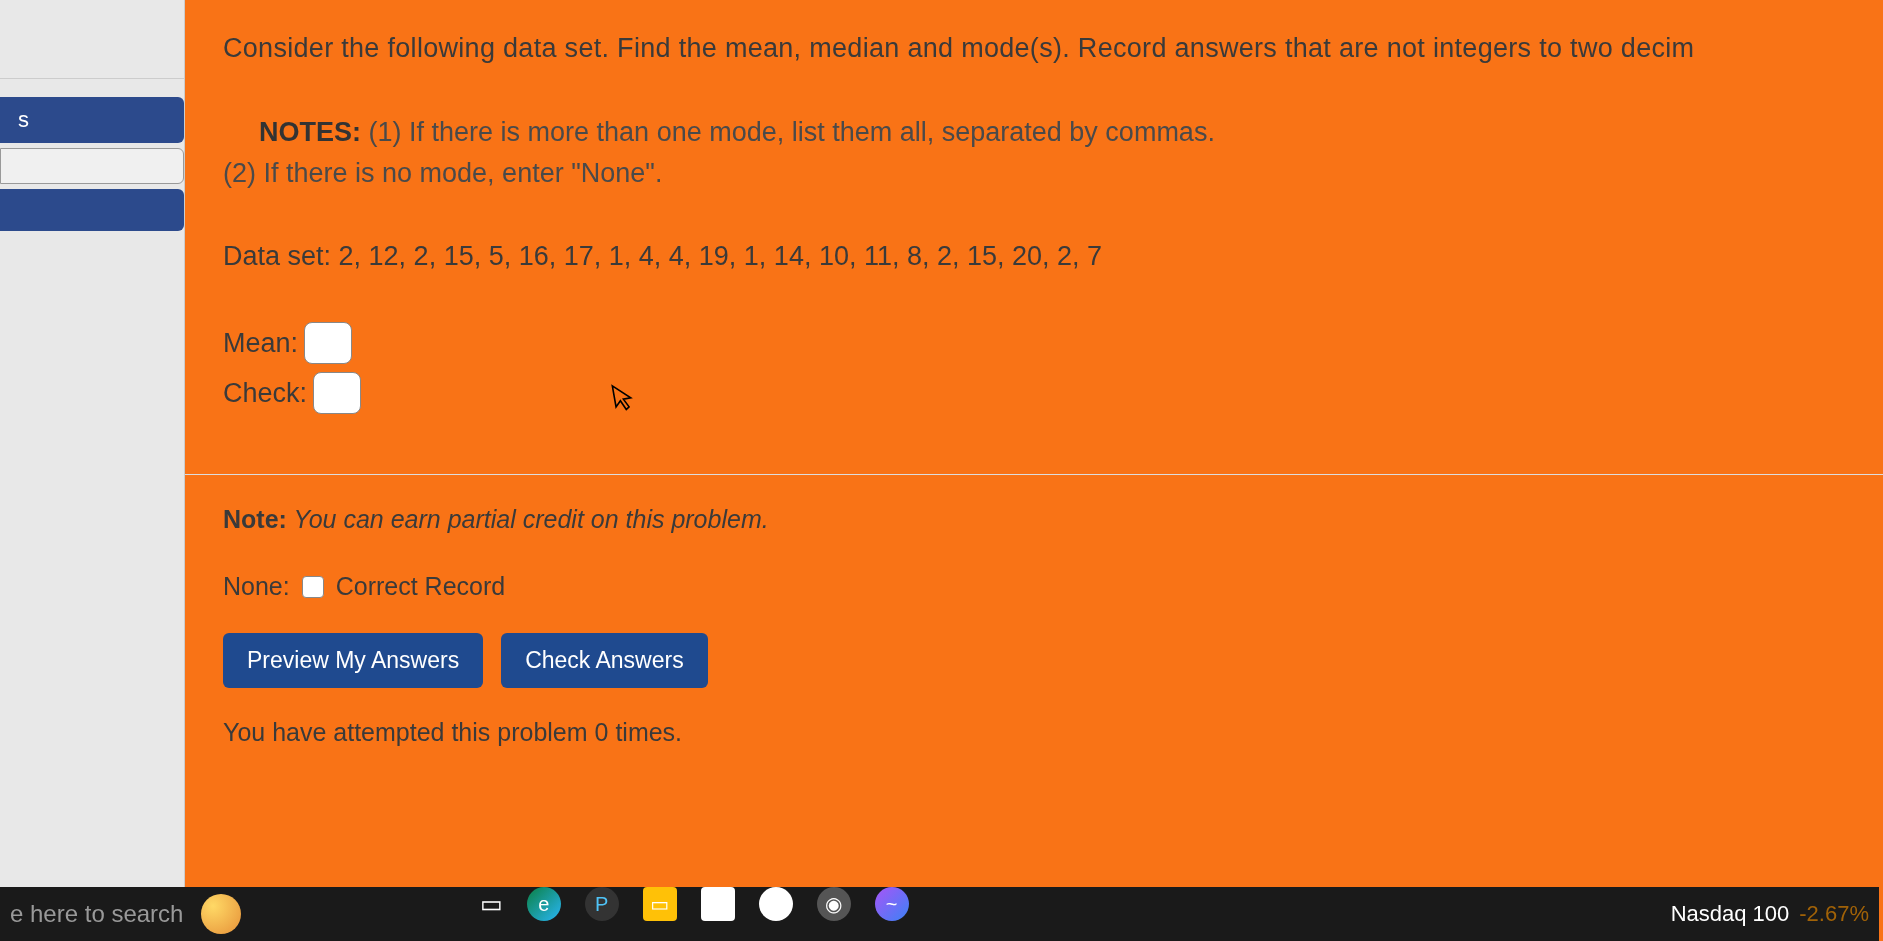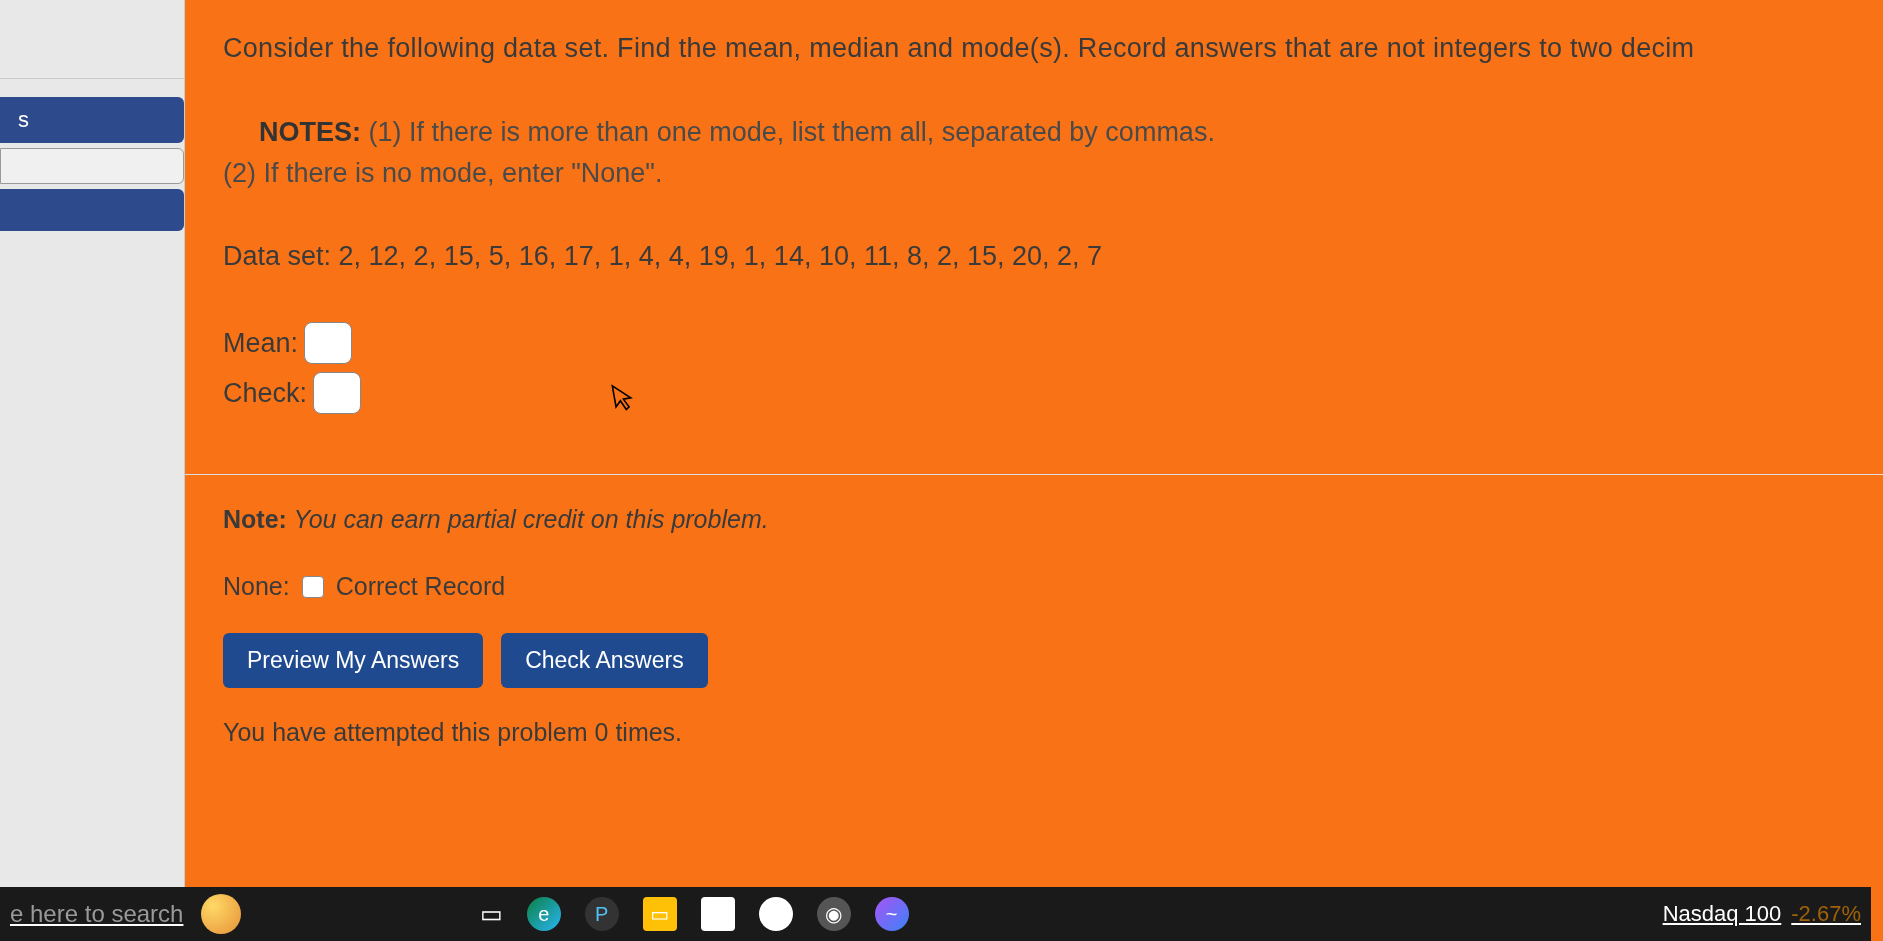--- a/index.html
+++ b/index.html
@@ -149,30 +149,28 @@
       font-weight: 500;
     }
     .attempts-text {
       font-size: 25px;
       color: #3a3a3a;
     }
     .taskbar {
       position: absolute;
       bottom: 0;
       left: 0;
-      right: 12px;
+      right: 4px;
       height: 54px;
       background: #1a1a1a;
       display: flex;
-      align-items: center;
       color: #fff;
       font-size: 22px;
       padding: 0 10px;
       justify-content: space-between;
-      text-decoration: underline;
     }
     .taskbar-left {
       display: flex;
       align-items: center;
       gap: 18px;
     }
     .taskbar-center {
       display: flex;
       align-items: center;
       gap: 24px;

